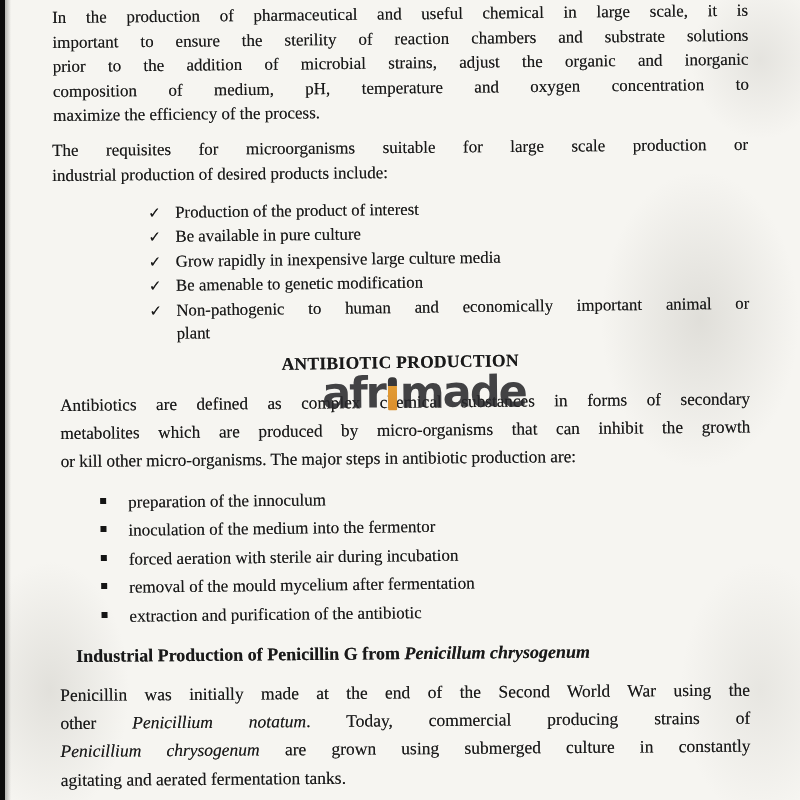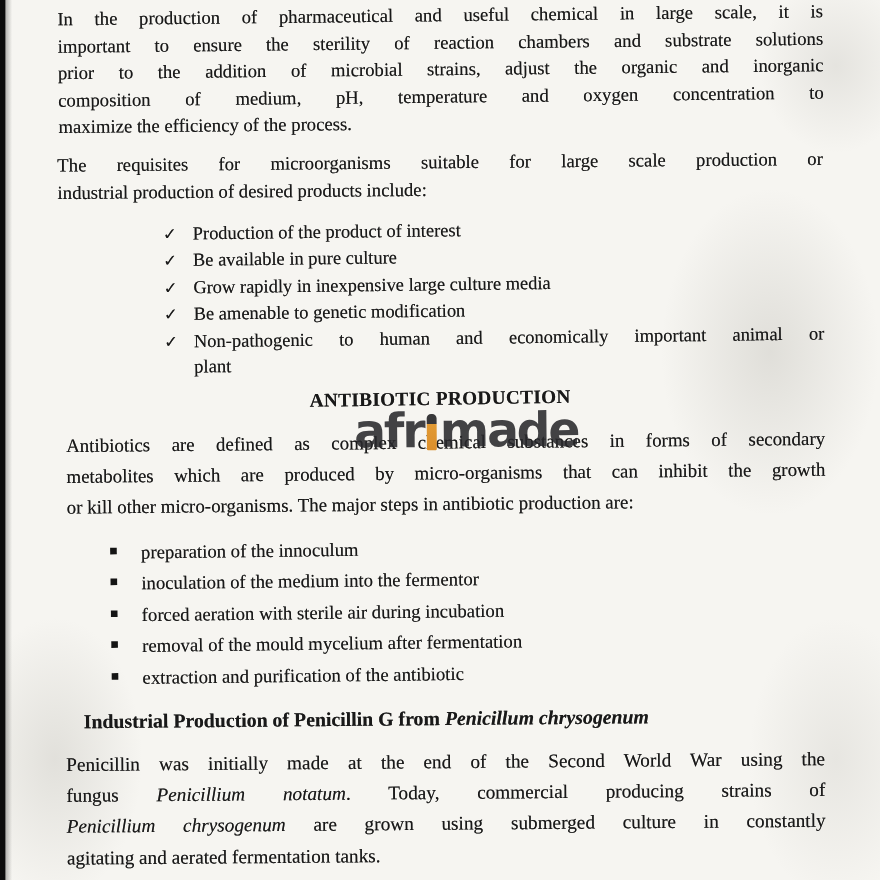--- a/index.html
+++ b/index.html
@@ -165,17 +165,17 @@
         <span>extraction and purification of the antibiotic</span>
       </li>
     </ul>
 
   <div class="txtblock h2">
     <span>Industrial Production of Penicillin G from </span><em>Penicillum chrysogenum</em>
   </div>
 
   <div class="txtblock p4">
       <div class="jline"><span>Penicillin was initially made at the end of the Second World War using the</span></div>
-      <div class="jline"><span>fungus </span><em>Penicillium notatum</em><span>. Today, commercial producing strains of</span></div>
+      <div class="jline"><span>other </span><em>Penicillium notatum</em><span>. Today, commercial producing strains of</span></div>
       <div class="jline"><em>Penicillium chrysogenum</em><span> are grown using submerged culture in constantly</span></div>
       <div class="jline last"><span>agitating and aerated fermentation tanks.</span></div>
     </div>
 </div>
 
 </body></html>

